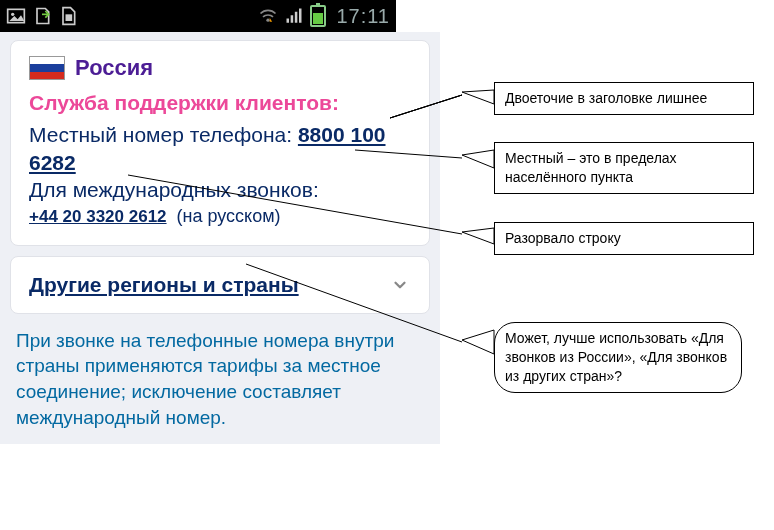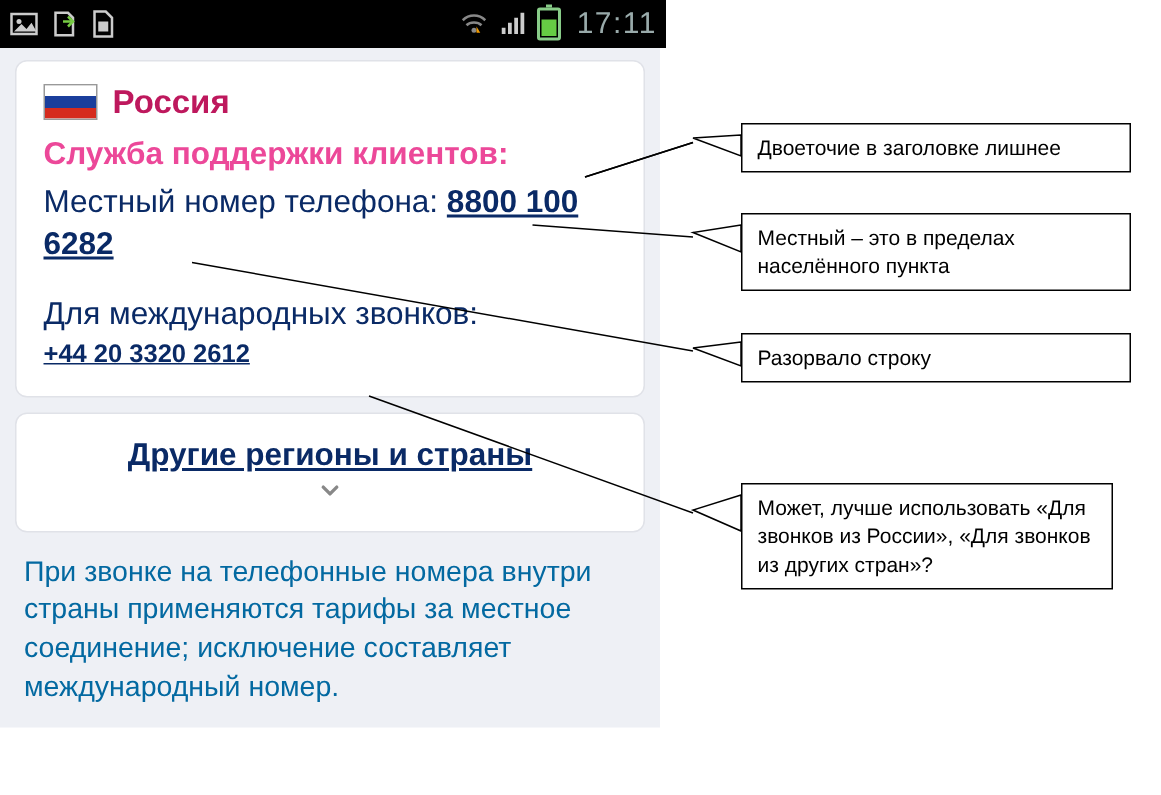--- a/index.html
+++ b/index.html
@@ -4,21 +4,21 @@
 <style>
   * { box-sizing: border-box; margin: 0; padding: 0; }
   body {
     font-family: Arial, Helvetica, sans-serif;
     background: #fff;
     width: 774px;
     height: 530px;
     position: relative;
   }
   .status-bar {
-    width: 444px;
+    width: 396px;
     height: 32px;
     background: #000;
     display: flex;
     align-items: center;
     padding: 0 6px;
     color: #ccc;
   }
   .status-left { display: flex; gap: 6px; align-items: center; }
   .status-right { margin-left: auto; display: flex; gap: 6px; align-items: center; }
   .status-icon { width: 20px; height: 20px; display:flex; align-items:center; justify-content:center; }
@@ -43,38 +43,37 @@
     margin-bottom: 10px;
   }
   .country-row { display:flex; align-items:center; gap:10px; margin-bottom:10px; }
   .flag {
     width: 36px; height: 24px; border:1px solid #999; position:relative; overflow:hidden;
   }
   .flag .stripe { height: 33.33%; width:100%; }
   .flag .w { background:#fff; }
   .flag .b { background:#1a3e9c; }
   .flag .r { background:#d52b1e; }
-  .country-name { color:#be185d; font-weight:bold; font-size:22px; }
+  .country-name { color:#4c1d95; font-weight:bold; font-size:22px; }
   .support-heading { color:#ec4899; font-weight:bold; font-size:21px; margin-bottom:6px; }
-  .local-line { color:#0a2a66; font-size:21px; line-height:1.35; margin-bottom:20px; }
+  .local-line { color:#0a2a66; font-size:21px; line-height:1.35; margin-bottom:0; }
   .phone-link { color:#0a2a66; font-weight:bold; text-decoration:underline; }
   .intl-line { color:#0a2a66; font-size:21px; margin-bottom:4px; }
   .lang-note { color:#0a2a66; font-size:18px; margin-left:6px; }
   .intl-row { display:flex; align-items:baseline; flex-wrap:wrap; gap:4px; }
 
   .expander {
     background:#fff;
     border:1px solid #e0e2e8;
     border-radius:8px;
     padding:16px 18px;
     display:flex;
     align-items:center;
     justify-content:space-between;
     margin-bottom:14px;
-    flex-direction:column;
   }
   .expander .label { color:#0a2a66; font-weight:bold; font-size:21px; text-decoration:underline; }
   .chevron { width:22px; height:22px; display:flex; align-items:center; justify-content:center; color:#888; }
   .chevron svg { width:18px; height:18px; }
 
   .footnote { color:#0369a1; font-size:19px; line-height:1.35; padding: 0 6px 4px 6px; }
 
   
   .anno {
     position: absolute;
@@ -148,39 +147,40 @@
       <div class="country-name">Россия</div>
     </div>
     <div class="support-heading">Служба поддержки клиентов:</div>
     <div class="local-line">
       <span>Местный номер телефона:</span>
       <a href="#" class="phone-link">8800 100 6282</a>
     </div>
     <div class="intl-line">Для международных звонков:</div>
     <div class="intl-row">
       <a href="#" class="phone-link" style="font-size:17px">+44 20 3320 2612</a>
+      <span class="lang-note">(на русском)</span>
     </div>
   </div>
 
   <div class="expander">
     <span class="label">Другие регионы и страны</span>
     <span class="chevron">
       <svg viewBox="0 0 24 24">
           <path d="M6 9 L12 15 L18 9" fill="none" stroke="#888" stroke-width="3" stroke-linecap="round" stroke-linejoin="round"></path>
         </svg>
     </span>
   </div>
 
   <div class="footnote">При звонке на телефонные номера внутри страны применяются тарифы за местное соединение; исключение составляет международный номер.</div>
 </div>
 
 <div class="anno" style="left:494px; top:82px; width:272px;">Двоеточие в заголовке лишнее</div>
 <div class="anno" style="left:494px; top:142px; width:300px;">Местный – это в пределах населённого пункта</div>
 <div class="anno" style="left:494px; top:222px; width:292px;">Разорвало строку</div>
-<div class="anno" style="left:494px; top:322px; width:248px;">Может, лучше использовать «Для звонков из России», «Для звонков из других стран»?</div>
+<div class="anno" style="left:494px; top:322px; width:248px;border-radius:21px;">Может, лучше использовать «Для звонков из России», «Для звонков из других стран»?</div>
 
 <svg class="callout-svg">
   <g fill="#fff" stroke="#000" stroke-width="1">
     <path d="M494 90 L462 92 L494 104 Z"></path>
     <path d="M390 118 L462 95 Z" fill="none"></path>
     <line x1="390" y1="118" x2="462" y2="95"></line>
 
     <path d="M494 150 L462 155 L494 168 Z"></path>
     <line x1="355" y1="150" x2="462" y2="158"></line>
 

